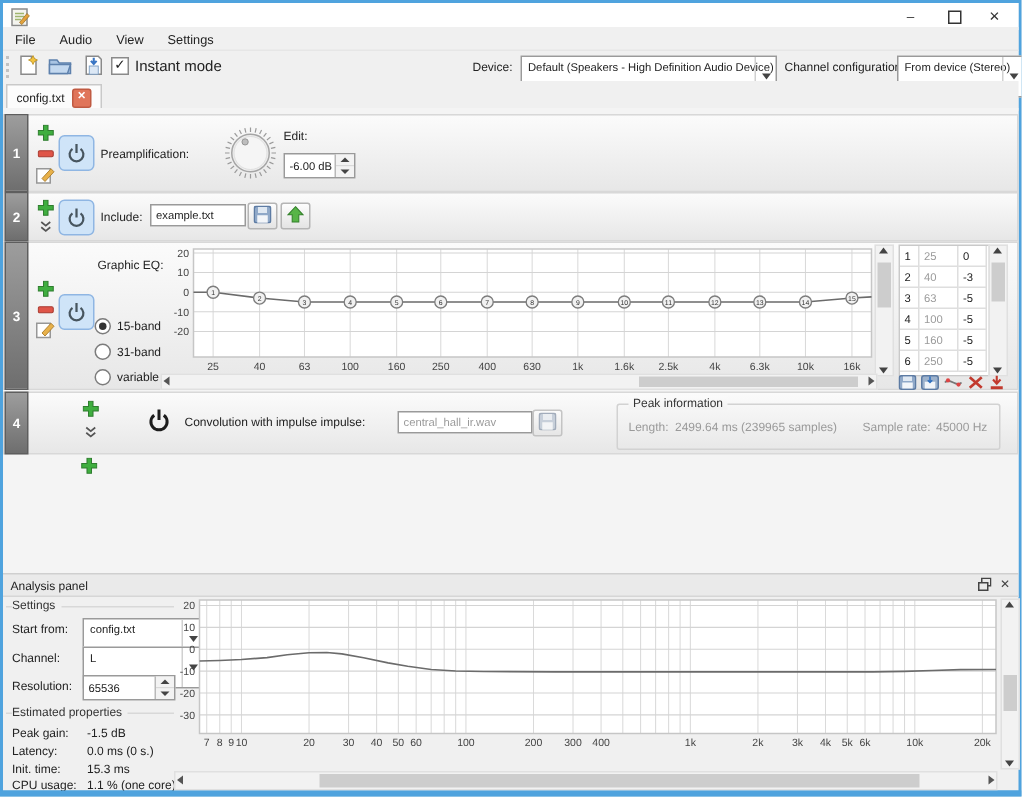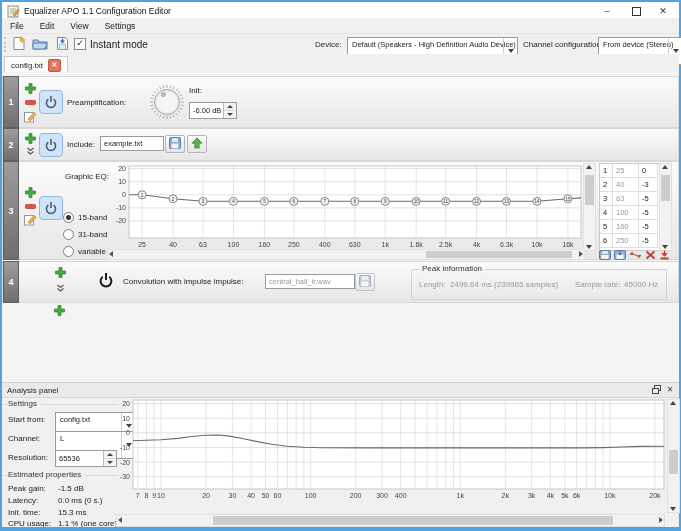--- a/index.html
+++ b/index.html
@@ -82,35 +82,34 @@
 <div class="abs titlebar" style="left:2px;top:2px">
   <span class="abs" style="left:5px;top:3px">
     <svg width="13" height="13">
         <rect x="1" y="1" width="10" height="11" fill="#f4f4ef" stroke="#8a8a8a"></rect>
         <line x1="3" y1="4" x2="9" y2="4" stroke="#9fb56e"></line>
         <line x1="3" y1="6" x2="9" y2="6" stroke="#9fb56e"></line>
         <line x1="3" y1="8" x2="7" y2="8" stroke="#9fb56e"></line>
         <path d="M6 10 L11 4 L12.6 5.6 L7.6 11.4 z" fill="#e3a23c" stroke="#9a6d20" stroke-width="0.5"></path>
       </svg>
   </span>
-  <span class="abs title-text">Equalizer APO 1.1 Configuration Editor</span>
   <div class="abs wbtn" style="right:58px">
       <span>–</span>
     </div>
   <div class="abs wbtn" style="right:29px">
       <span class="maxbox"></span>
     </div>
   <div class="abs wbtn" style="right:2px">
       <span>✕</span>
     </div>
 </div>
 
 <div class="abs menubar" style="left:2px">
   <span class="menu-item">File</span>
-  <span class="menu-item">Edit</span>
+  <span class="menu-item">Audio</span>
   <span class="menu-item">View</span>
   <span class="menu-item">Settings</span>
 </div>
 
 <div class="abs toolbar" style="left:2px">
   <div class="abs grip"></div>
   <div class="abs tbtn" style="left:7px">
     <span><svg width="15" height="15">
           <path d="M3 1.5 h7 l3 3 v9 h-10 z" fill="#fff" stroke="#8a8a8a"></path>
           <path d="M10 1.5 v3 h3" fill="none" stroke="#8a8a8a"></path>
@@ -204,21 +203,21 @@
         <line x1="21.1152930753884" y1="4.351009229454469" x2="21.78285587725734" y2="1.4262254929089977" stroke="#9a9a9a" stroke-width="0.8"></line>
         <line x1="24.074372347645813" y1="5.38643584936613" x2="25.376023564998484" y2="2.683529245658873" stroke="#9a9a9a" stroke-width="0.8"></line>
         <line x1="26.728857226022267" y1="7.054359245447582" x2="28.599326631598466" y2="4.708864798043491" stroke="#9a9a9a" stroke-width="0.8"></line>
         <line x1="28.945640754552414" y1="9.271142773977727" x2="31.291135201956507" y2="7.400673368401527" stroke="#9a9a9a" stroke-width="0.8"></line>
         <line x1="30.613564150633866" y1="11.925627652354184" x2="33.316470754341125" y2="10.62397643500151" stroke="#9a9a9a" stroke-width="0.8"></line>
         <line x1="31.64899077054553" y1="14.884706924611596" x2="34.573774507091" y2="14.217144122742651" stroke="#9a9a9a" stroke-width="0.8"></line>
         <circle cx="18" cy="18" r="12.5" fill="#ededed" stroke="#a5a5a5"></circle>
         <circle cx="18" cy="18" r="11" fill="#f5f5f5" stroke="#dcdcdc" stroke-width="0.6"></circle>
         <circle cx="14.4" cy="10.6" r="2.1" fill="#bdbdbd" stroke="#8e8e8e" stroke-width="0.6"></circle>
       </svg></span>
-  <span class="rlabel" style="left:186px;top:9px">Init:</span>
+  <span class="rlabel" style="left:186px;top:9px">Edit:</span>
   <div class="spin" style="left:186px;top:25px;width:46px">
     <span class="val">-6.00 dB</span>
     <span class="col">
         <div>
           <span class="t-up" style="border-bottom-width:3px"></span>
         </div>
         <div>
           <span class="t-dn" style="border-top-width:3px"></span>
         </div>
       </span>

